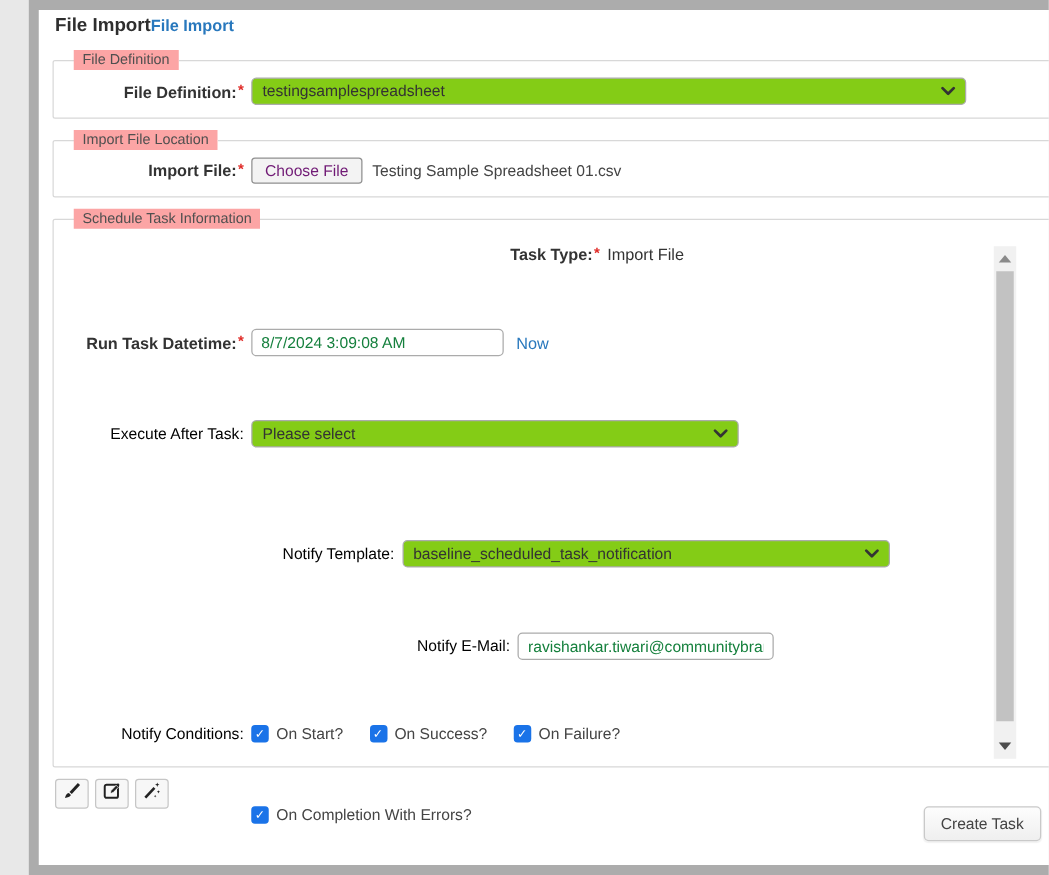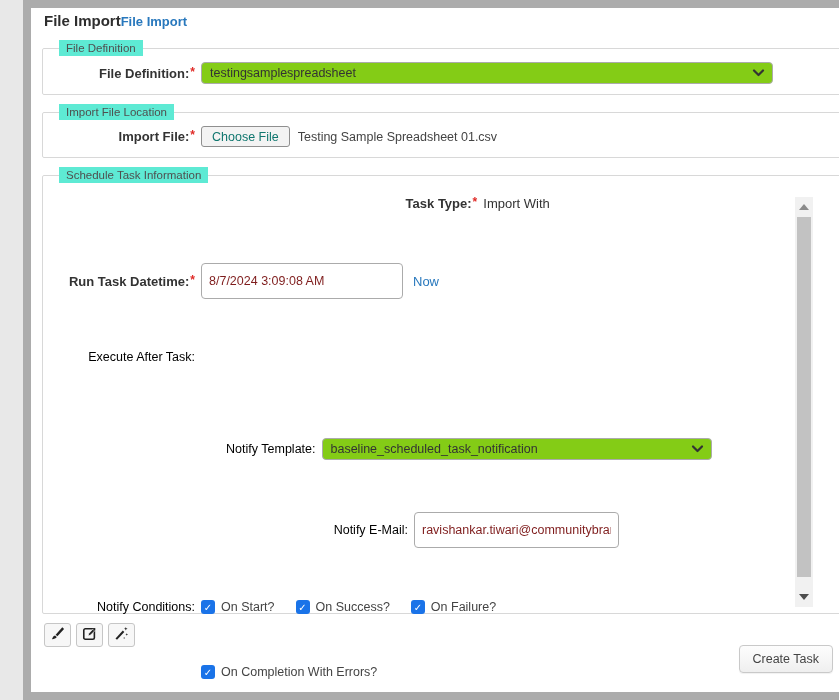--- a/index.html
+++ b/index.html
@@ -19,49 +19,49 @@
   .title-link { font-size:13px; font-weight:bold; color:#2878bd; text-decoration:none; cursor:pointer; }
 
   fieldset {
     border:1px solid #d8d8d8; border-radius:2px;
     margin:0 2px 9px 2px;
     padding:6px 10px 10px 10px;
     position:relative;
   }
   legend {
     font-size:11.5px; color:#4f4f4f;
-    background:#5eead4; padding:2px 7px; margin-left:6px;
+    background:#fca5a5; padding:2px 7px; margin-left:6px;
   }
   .row { display:flex; align-items:center; }
   .lbl { width:148px; flex-shrink:0; text-align:right; padding-right:6px; white-space:nowrap; }
   .lbl.bold { font-weight:bold; font-size:13px; color:#333; }
   .lbl.norm { font-size:12.5px; color:#000000; }
   .req { color:#e02b27; font-weight:bold; font-size:12px; position:relative; top:-2px; margin-left:1px; }
 
   .sel {
     height:22px; border:1px solid #ababab; border-radius:4px; background:#84cc16;
     display:flex; align-items:center; padding:0 26px 0 8px;
     font-size:12.5px; color:#333; position:relative; cursor:pointer; white-space:nowrap; overflow:hidden;
   }
   .sel .chev { position:absolute; right:7px; top:50%; transform:translateY(-50%); line-height:0; }
   .w-fd { width:572px; }
   .w-mid { width:390px; }
   .w-rec { width:112px; }
 
   input.text {
-    height:36px; border:1px solid #ababab; border-radius:4px;
-    padding:0 7px; font-size:12.5px; color:#7f1d1d;
+    height:22px; border:1px solid #ababab; border-radius:4px;
+    padding:0 7px; font-size:12.5px; color:#15803d;
     font-family:inherit; outline:none; background:#fff;
   }
   .w-dt { width:202px; }
   .w-em { width:205px; }
 
   .file-btn {
     height:21px; border:1px solid #8f8f8f; border-radius:3px;
-    background:#f3f3f3; font-size:12.5px; color:#0f766e;
+    background:#f3f3f3; font-size:12.5px; color:#701a75;
     padding:0 10px; font-family:inherit; cursor:pointer;
   }
   .file-name { font-size:12.5px; color:#444; margin-left:8px; }
   .value-text { font-size:13px; color:#333; }
   .link { font-size:13px; color:#2878bd; text-decoration:none; cursor:pointer; }
   .now-link { margin-left:10px; }
 
   .schedule-fs { height:447px; display:flex; flex-direction:column; padding-top:13px;gap:48px; } .mb3{margin-bottom:3px;} .mb4{margin-bottom:4px;justify-content:center;} .mb12{margin-bottom:12px;} .mb26{margin-bottom:26px;}
 
   .cb-item { display:inline-flex; align-items:center; margin-right:21px; font-size:12.5px; color:#444; cursor:pointer; }
@@ -129,31 +129,39 @@
       <button class="file-btn">Choose File</button>
       <span class="file-name">Testing Sample Spreadsheet 01.csv</span>
     </div>
   </fieldset>
 
   <fieldset class="schedule-fs">
     <legend>Schedule Task Information</legend>
 
     <div class="row mb4">
       <span class="lbl bold"><span>Task Type:</span><span class="req">*</span></span>
-      <span class="value-text">Import With</span>
+      <span class="value-text">Import File</span>
     </div>
 
     <div class="row mb3">
       <span class="lbl bold"><span>Run Task Datetime:</span><span class="req">*</span></span>
       <input type="text" class="text w-dt" value="8/7/2024 3:09:08 AM" style="">
       <a class="link now-link">Now</a>
     </div>
 
     <div class="row mb26">
       <span class="lbl norm">Execute After Task:</span>
+      <div class="sel w-mid">
+        <span>Please select</span>
+        <span class="chev">
+          <svg width="13" height="9" viewBox="0 0 13 9">
+              <path d="M2 2l4.5 4.5L11 2" fill="none" stroke="#333" stroke-width="2.2" stroke-linecap="round" stroke-linejoin="round"></path>
+            </svg>
+        </span>
+      </div>
     </div>
 
     <div class="row mb4">
       <span class="lbl norm">Notify Template:</span>
       <div class="sel w-mid">
         <span>baseline_scheduled_task_notification</span>
         <span class="chev">
           <svg width="13" height="9" viewBox="0 0 13 9">
               <path d="M2 2l4.5 4.5L11 2" fill="none" stroke="#333" stroke-width="2.2" stroke-linecap="round" stroke-linejoin="round"></path>
             </svg>

